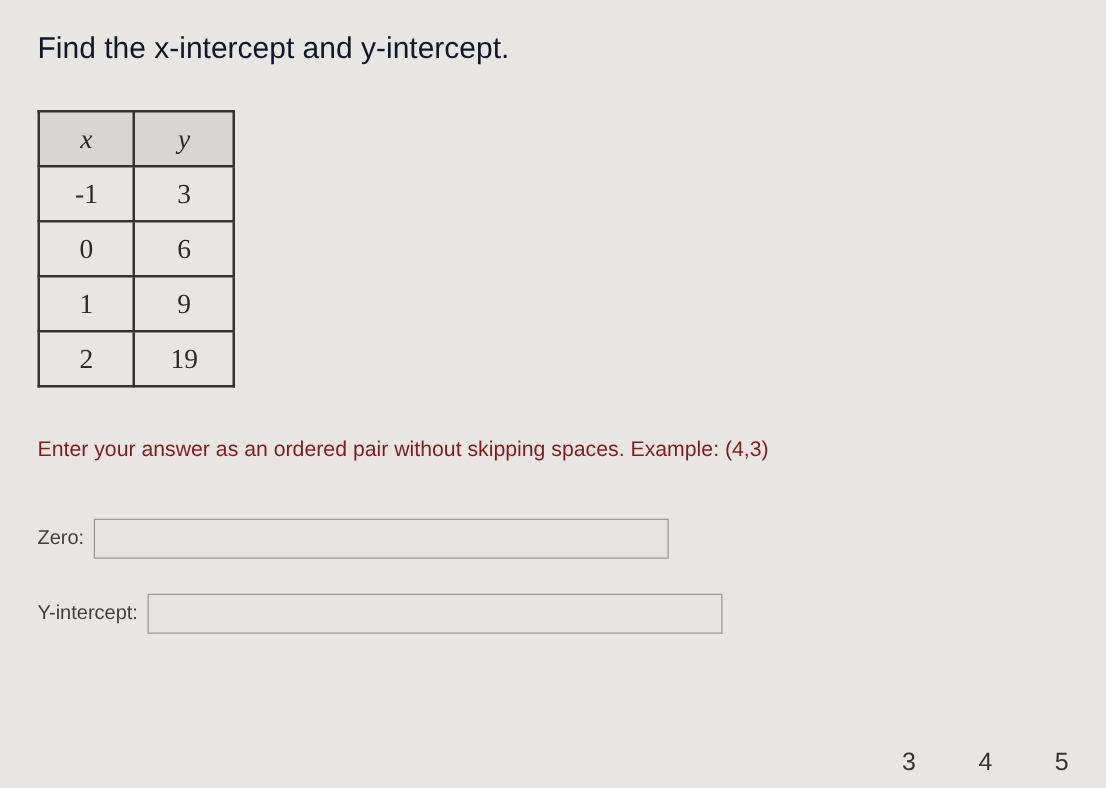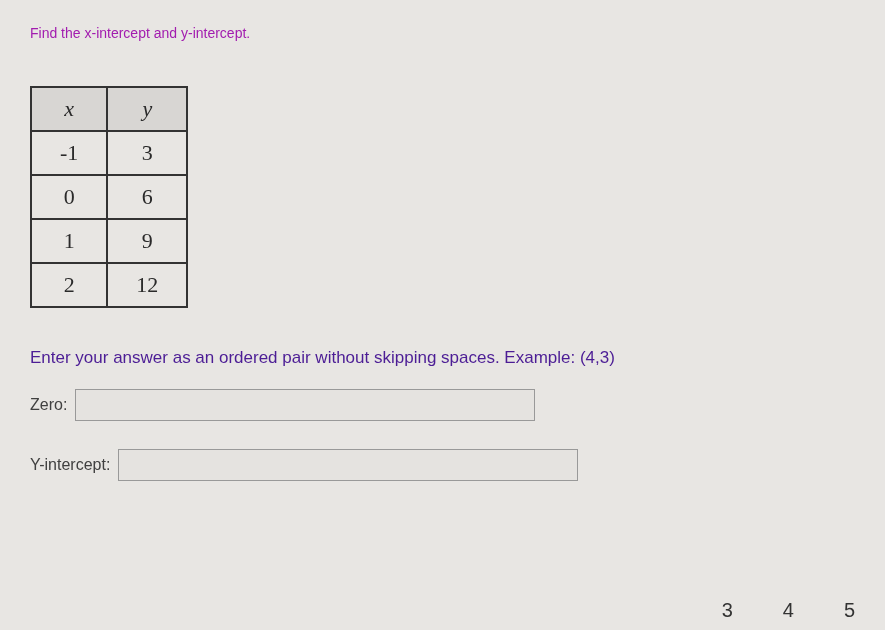--- a/index.html
+++ b/index.html
@@ -10,23 +10,23 @@
     body {
       width: 885px;
       height: 630px;
       background: #e8e6e3;
       font-family: Arial, Helvetica, sans-serif;
       color: #2a2a2a;
       padding: 25px 30px;
       position: relative;
     }
     .question-text {
-      font-size: 14px;
-      margin-bottom: 45px;
-      color: #a21caf;
+      font-size: 24px;
+      margin-bottom: 35px;
+      color: #0f172a;
     }
     .data-table {
       border-collapse: collapse;
       margin-bottom: 40px;
       border: 2px solid #333;
     }
     .data-table th {
       background: #d8d6d3;
       font-style: italic;
       font-weight: normal;
@@ -38,22 +38,22 @@
     }
     .data-table td {
       font-size: 22px;
       padding: 8px 28px;
       border: 2px solid #333;
       text-align: center;
       font-family: 'Times New Roman', serif;
     }
     .instruction-text {
       font-size: 17px;
-      margin-bottom: 21px;
-      color: #4c1d95;
+      margin-bottom: 45px;
+      color: #7f1d1d;
     }
     .answer-row {
       display: flex;
       align-items: center;
       margin-bottom: 28px;
     }
     .answer-label {
       font-size: 16px;
       color: #404040;
       margin-right: 8px;
@@ -97,21 +97,21 @@
     <tr>
       <td>0</td>
       <td>6</td>
     </tr>
     <tr>
       <td>1</td>
       <td>9</td>
     </tr>
     <tr>
       <td>2</td>
-      <td>12</td>
+      <td>19</td>
     </tr>
   </tbody>
 </table>
 
 <div class="instruction-text">Enter your answer as an ordered pair without skipping spaces. Example: (4,3)</div>
 
 <div class="answer-row">
   <span class="answer-label">Zero:</span>
   <input type="text" class="answer-input" value="" style="">
 </div>

